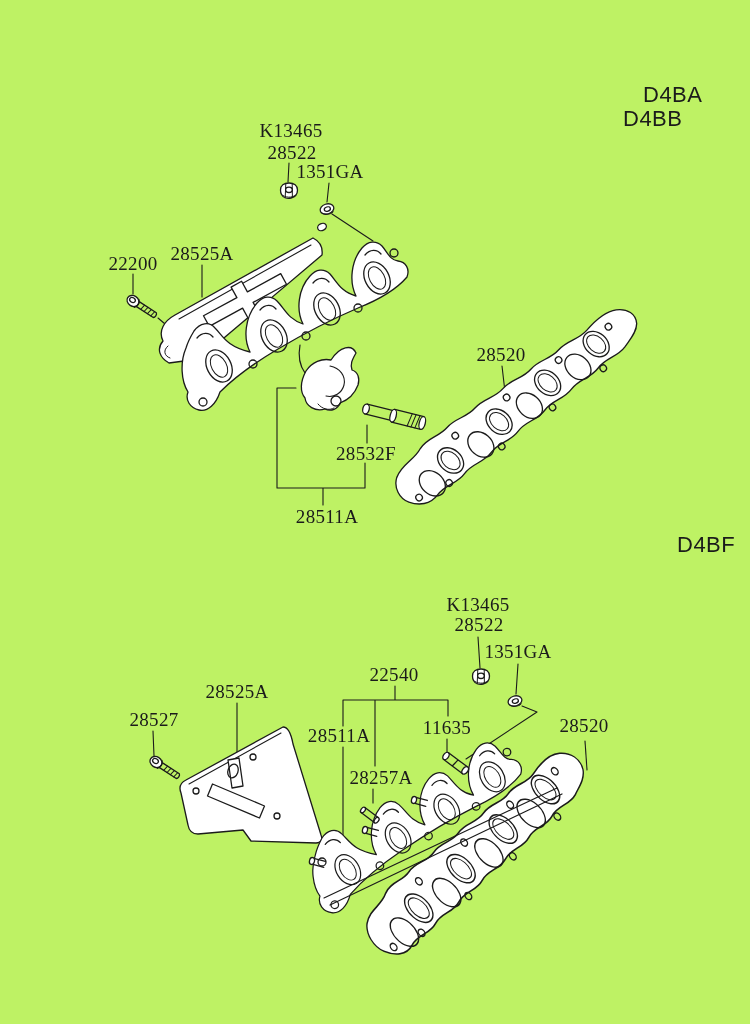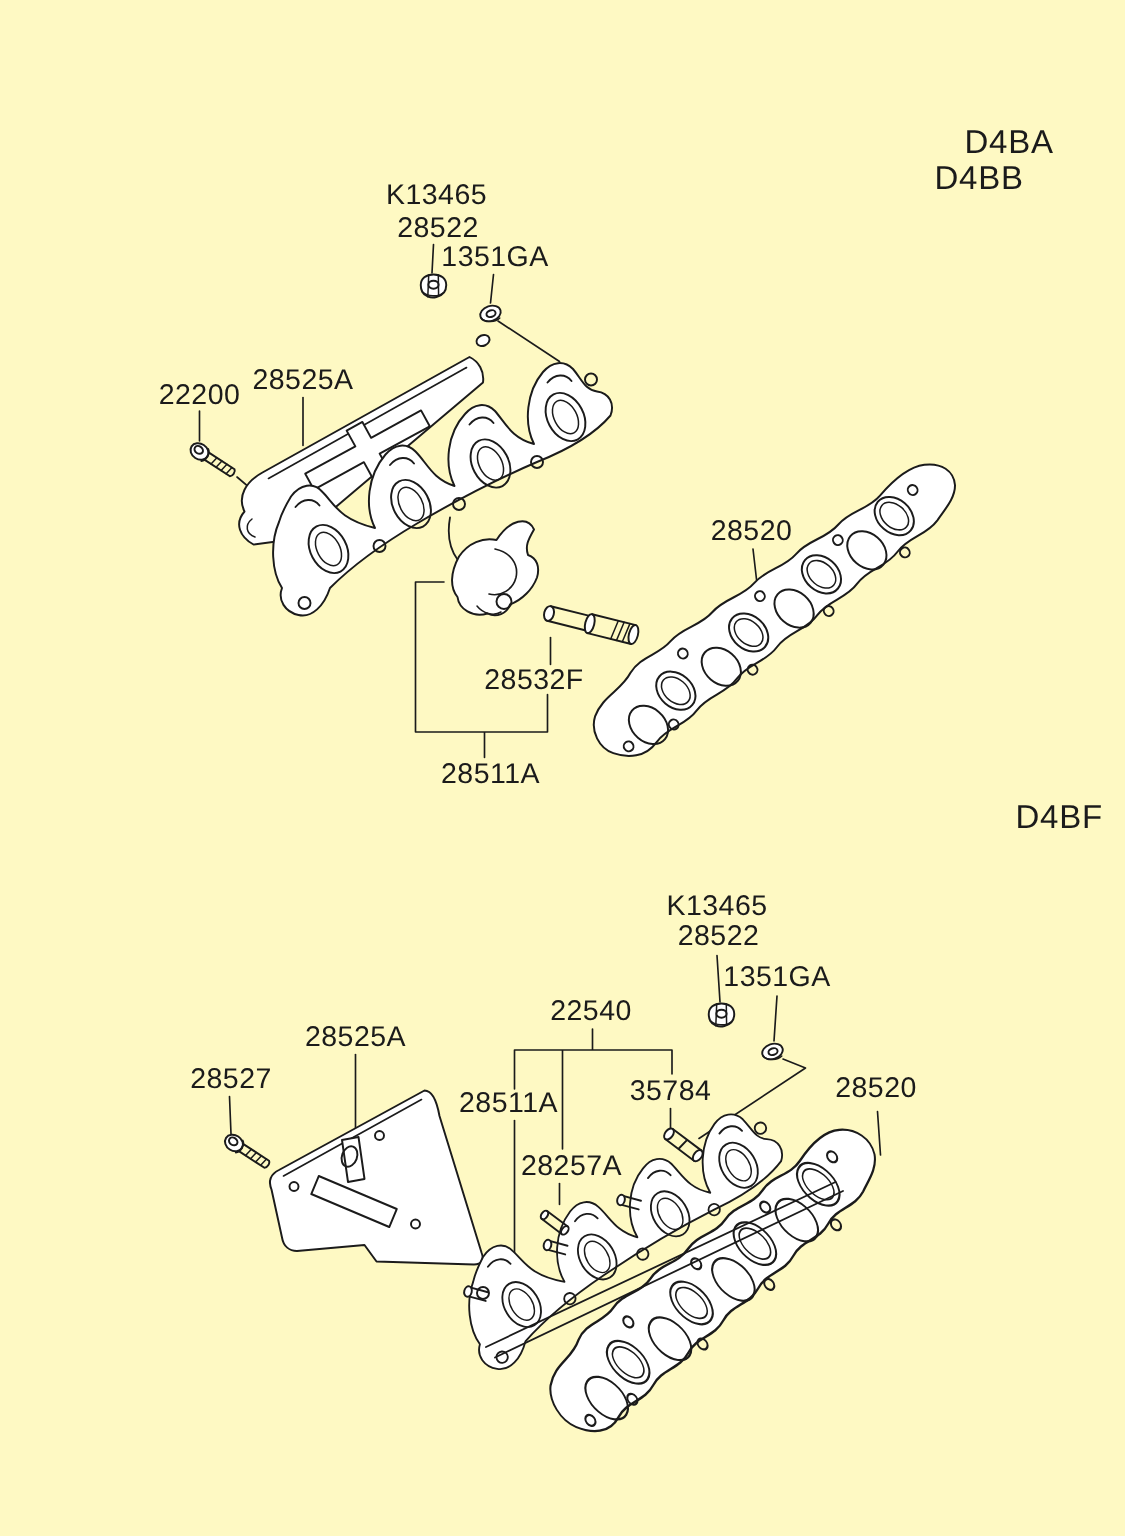--- a/index.html
+++ b/index.html
@@ -1,20 +1,20 @@
 <!DOCTYPE html>
 <html><head>
 <meta charset="utf-8">
 <style>
   html,body{margin:0;padding:0;background:#fff;}
-  .canvas{position:relative;width:750px;height:1024px;background:#fef9c3;overflow:hidden;
+  .canvas{position:relative;width:750px;height:1024px;background:#bef264;overflow:hidden;
           font-family:"Liberation Sans",sans-serif;color:#1b1b1b;}
   .canvas svg{position:absolute;left:0;top:0;}
   .lbl{position:absolute;transform:translateX(-50%);white-space:nowrap;
-       font-size:19px;letter-spacing:.3px;color:#1b1b1b;line-height:1;}
+       font-size:19px;letter-spacing:.3px;color:#1b1b1b;line-height:1;font-family:Liberation Serif, serif;}
   .code{position:absolute;white-space:nowrap;font-size:22px;letter-spacing:.5px;
         color:#1b1b1b;line-height:1;}
 </style>
 </head>
 <body>
 
 <div class="canvas">
 
 <svg width="750" height="1024" viewBox="0 0 750 1024" fill="none" stroke="#1b1b1b" stroke-width="1.3" stroke-linecap="round" stroke-linejoin="round">
 
@@ -233,26 +233,26 @@
   <div class="code" style="left:643px;top:84px">D4BA</div>
   <div class="code" style="left:623px;top:108px">D4BB</div>
   <div class="code" style="left:677px;top:534px">D4BF</div>
 
   <div class="lbl" style="left:291px;top:121px">K13465</div>
   <div class="lbl" style="left:292px;top:143px">28522</div>
   <div class="lbl" style="left:330px;top:162px">1351GA</div>
   <div class="lbl" style="left:133px;top:254px">22200</div>
   <div class="lbl" style="left:202px;top:244px">28525A</div>
   <div class="lbl" style="left:501px;top:345px">28520</div>
-  <div class="lbl" style="left:356px;top:444px">28532F</div>
+  <div class="lbl" style="left:366px;top:444px">28532F</div>
   <div class="lbl" style="left:327px;top:507px">28511A</div>
 
   <div class="lbl" style="left:478px;top:595px">K13465</div>
   <div class="lbl" style="left:479px;top:615px">28522</div>
   <div class="lbl" style="left:518px;top:642px">1351GA</div>
   <div class="lbl" style="left:154px;top:710px">28527</div>
   <div class="lbl" style="left:237px;top:682px">28525A</div>
   <div class="lbl" style="left:394px;top:665px">22540</div>
   <div class="lbl" style="left:339px;top:726px">28511A</div>
-  <div class="lbl" style="left:447px;top:718px">35784</div>
+  <div class="lbl" style="left:447px;top:718px">11635</div>
   <div class="lbl" style="left:381px;top:768px">28257A</div>
   <div class="lbl" style="left:584px;top:716px">28520</div>
 </div>
 
 </body></html>

